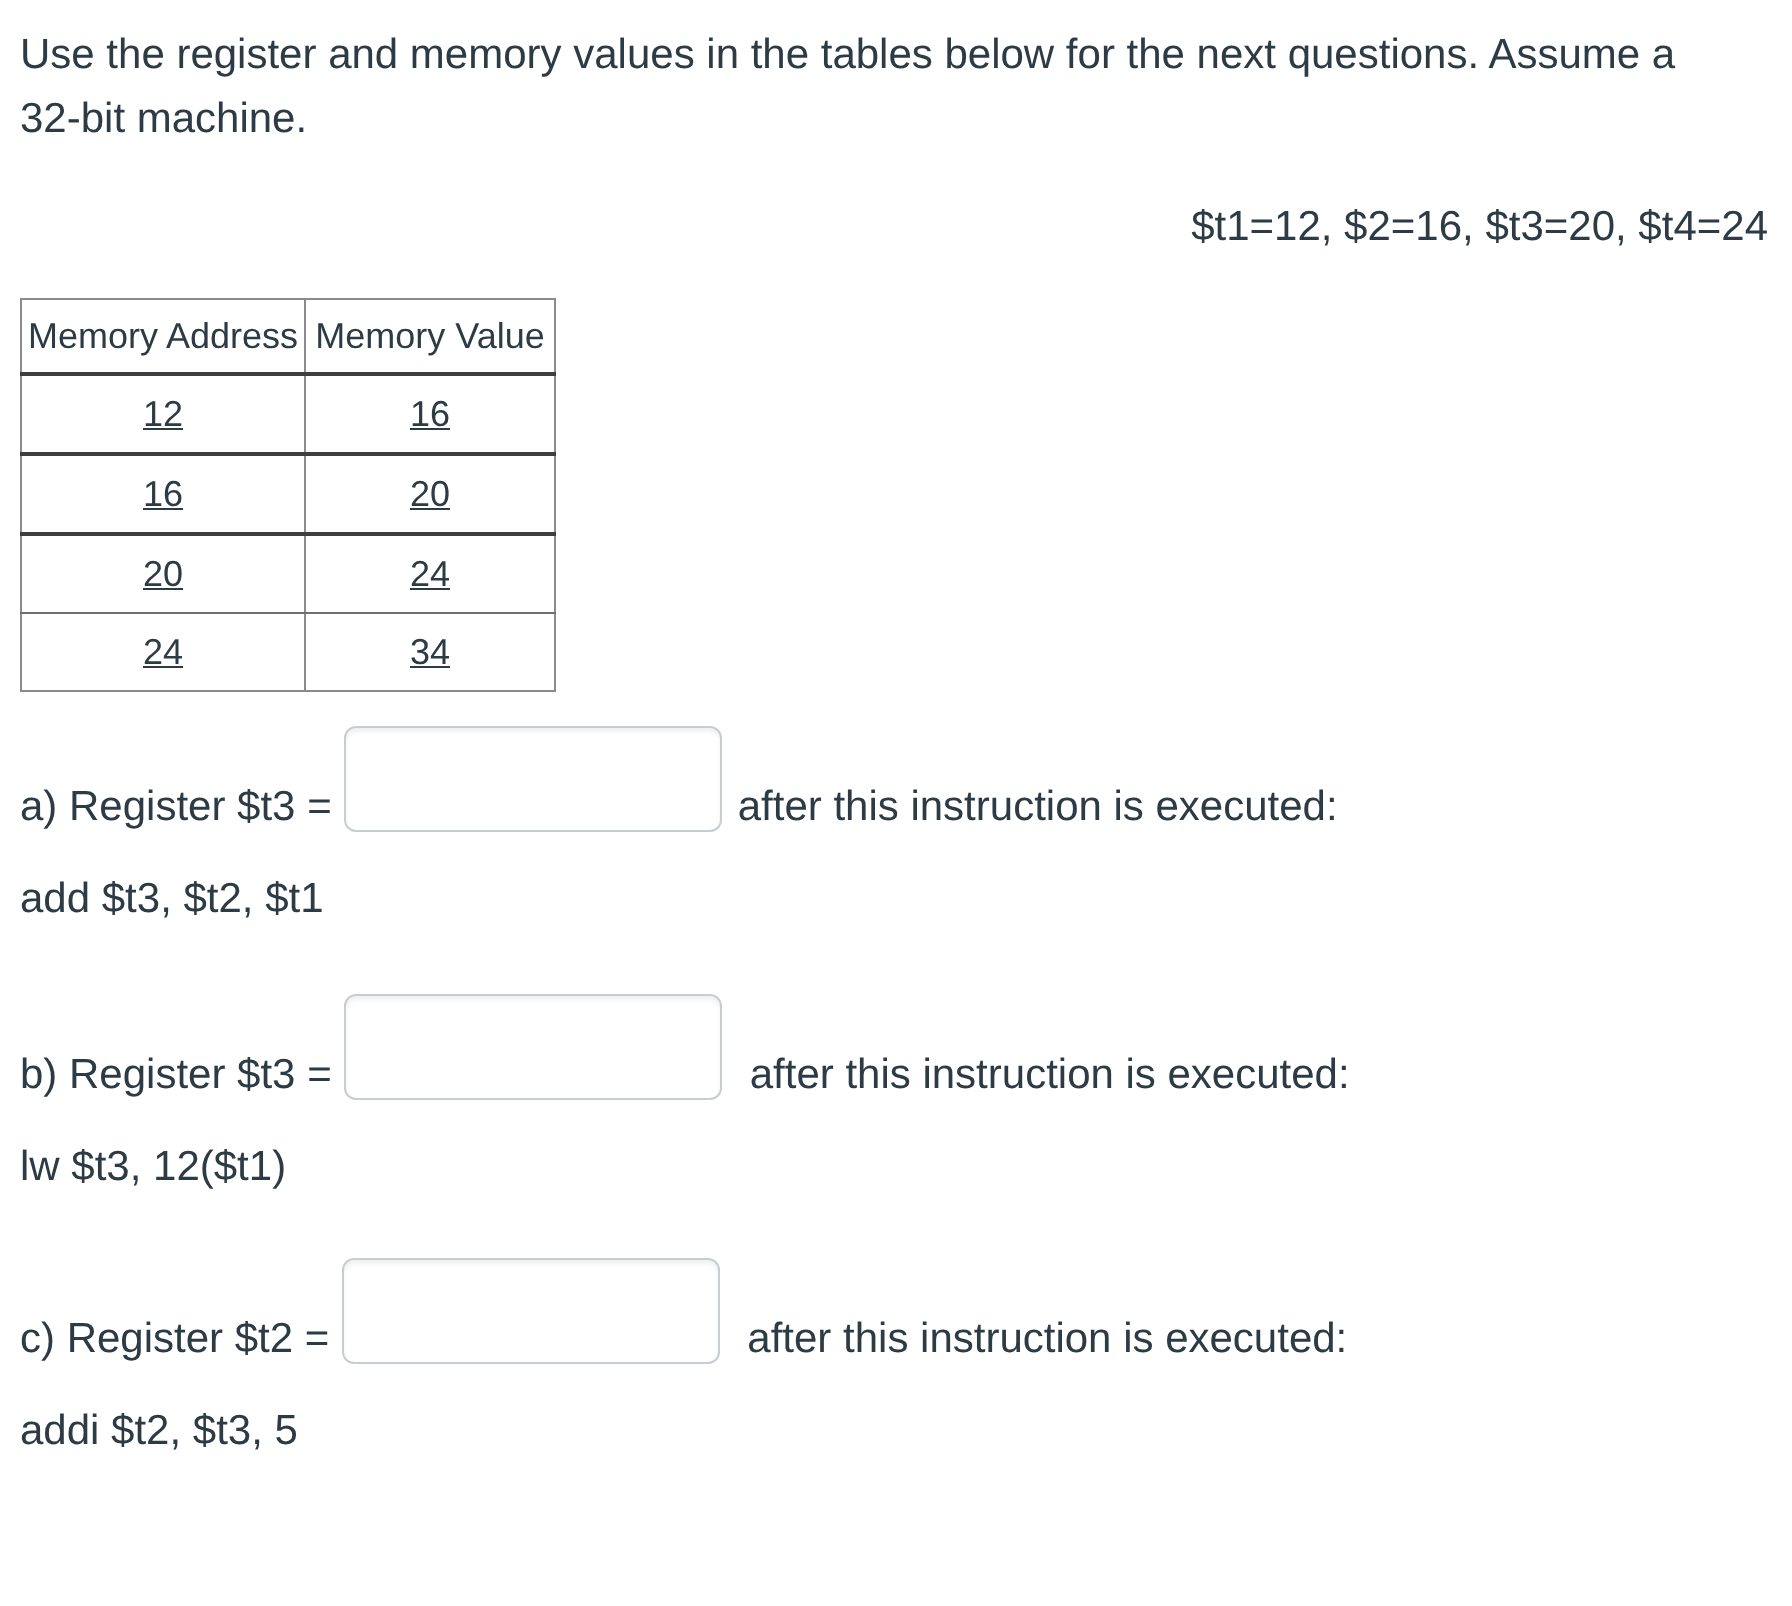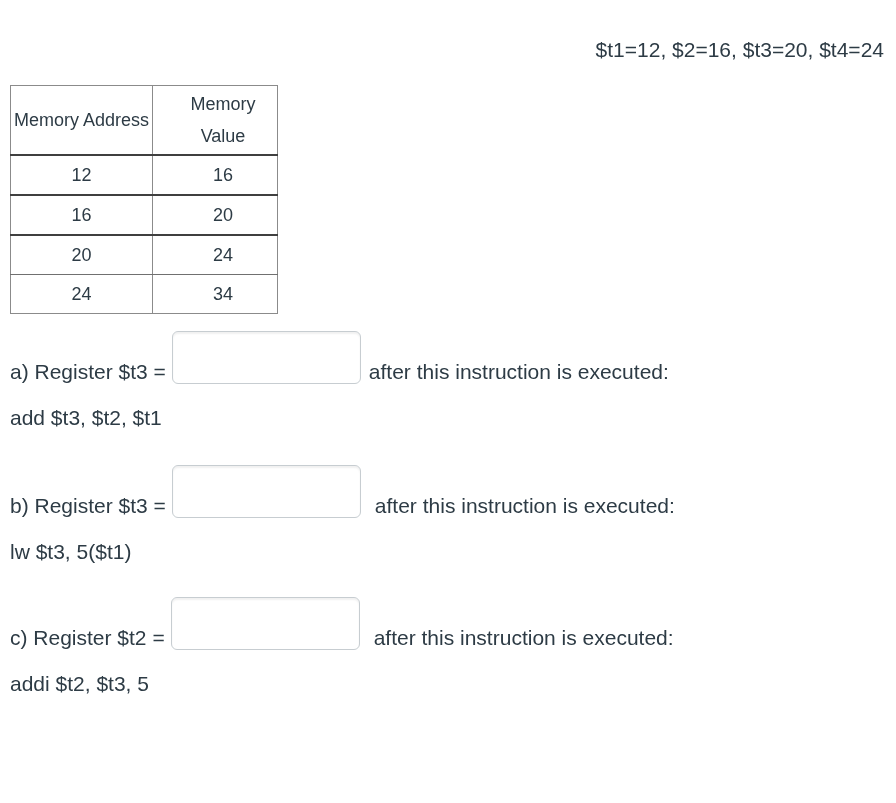--- a/index.html
+++ b/index.html
@@ -30,22 +30,22 @@
     text-align: center;
     vertical-align: middle;
     padding: 0;
     font-size: 18px;
   }
   .memory-table thead th {
     line-height: 32px;
     padding: 2px 0;
     border-bottom: 2px solid #3f3f3f;
   }
-  .memory-table th + th, .memory-table td + td { border-left: 1px solid #8b8b8b; padding-left: 16px; }
-  .memory-table tbody td { height: 38px; line-height: 38px; }
+  .memory-table th + th, .memory-table td + td { border-left: 1px solid #8b8b8b; }
+  .memory-table tbody td { height: 38px; line-height: 38px; text-decoration: underline; }
   .memory-table tbody tr td { border-bottom: 2px solid #3f3f3f; }
   .memory-table tbody tr:nth-child(3) td { border-bottom: 1px solid #707070; }
   .memory-table tbody tr:last-child td { border-bottom: none; }
 
   .q-row { display: flex; align-items: flex-end; }
   .q-row.qa { margin-top: 17px; }
   .q-row.qb { margin-top: 31px; }
   .q-row.qc { margin-top: 29px; }
 
   .answer-input {
@@ -67,20 +67,24 @@
   .qb .q-suffix, .qc .q-suffix { margin-left: 14px; }
   .q-label { white-space: nowrap; }
 
   .instruction { margin: 18px 0 0 0; line-height: 32px; }
 </style>
 </head>
 <body>
 
 <div class="page">
 
+  <p class="intro">
+    <span>Use the register and memory values in the tables below for the next questions. Assume a</span>
+    <span>32-bit machine.</span>
+  </p>
 
   <p class="register-values">$t1=12, $2=16, $t3=20, $t4=24</p>
 
   <table class="memory-table">
     <colgroup>
       <col style="width:142px">
       <col style="width:125px">
     </colgroup>
     <thead>
       <tr>
@@ -113,21 +117,21 @@
     <input type="text" class="answer-input" value="" style="">
     <span class="q-suffix">after this instruction is executed:</span>
   </div>
   <p class="instruction">add $t3, $t2, $t1</p>
 
   <div class="q-row qb">
     <span class="q-label">b) Register $t3 =</span>
     <input type="text" class="answer-input" value="" style="">
     <span class="q-suffix">after this instruction is executed:</span>
   </div>
-  <p class="instruction">lw $t3, 5($t1)</p>
+  <p class="instruction">lw $t3, 12($t1)</p>
 
   <div class="q-row qc">
     <span class="q-label">c) Register $t2 =</span>
     <input type="text" class="answer-input" value="" style="">
     <span class="q-suffix">after this instruction is executed:</span>
   </div>
   <p class="instruction">addi $t2, $t3, 5</p>
 
 </div>
 

